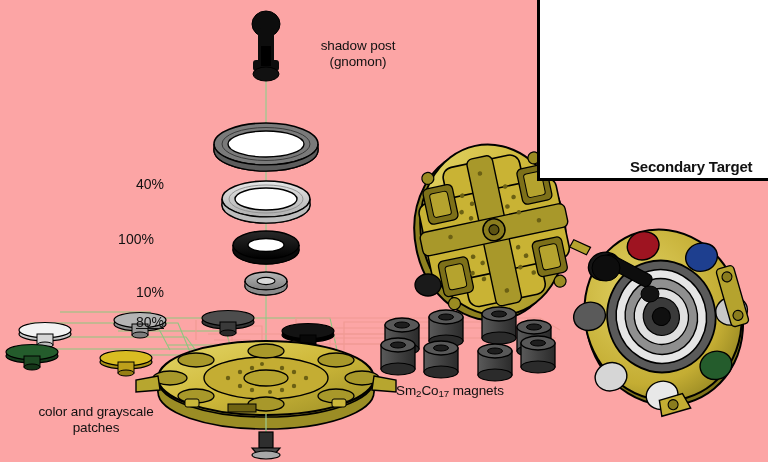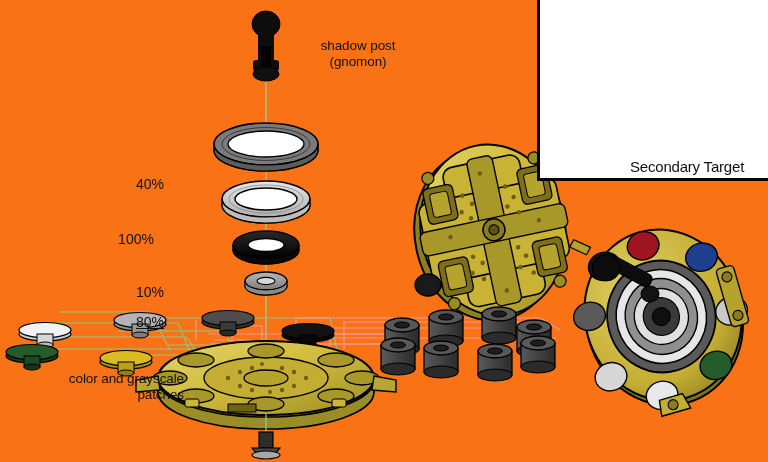--- a/index.html
+++ b/index.html
@@ -7,33 +7,33 @@
     padding: 0;
     background: #ffffff;
   }
   body {
     font-family: "Liberation Sans", sans-serif;
   }
   #stage {
     position: relative;
     width: 768px;
     height: 462px;
-    background: #f97316;
+    background: #fca5a5;
     overflow: hidden;
   }
   .lbl {
     position: absolute;
     color: #111111;
     font-size: 13.5px;
     line-height: 1.18;
     white-space: pre-line;
     letter-spacing: -0.1px;
   }
   .lbl-bold {
-    font-weight: normal;
+    font-weight: bold;
     font-size: 15px;
     letter-spacing: -0.2px;
   }
   .pct {
     position: absolute;
     color: #111111;
     font-size: 14px;
     text-align: right;
     width: 56px;
     margin-top: 40px;
@@ -525,20 +525,21 @@
 
   <div class="lbl" style="left:306px; top:38px; text-align:center; width:104px;">shadow post
 (gnomon)</div>
 
 
   <div class="pct" style="left:108px; top:136px;">40%</div>
   <div class="pct" style="left:108px; top:191px;text-align:center;">100%</div>
   <div class="pct" style="left:108px; top:244px;">10%</div>
   <div class="pct" style="left:108px; top:274px;text-decoration:underline;">80%</div>
 
-  <div class="lbl" style="left:8px; top:371px; text-align:right; width:176px;">color and grayscale
+  <div class="lbl" style="left:8px; top:404px; text-align:center; width:176px;">color and grayscale
 patches</div>
 
+  <div class="lbl" style="left:396px; top:383px;"><span>Sm</span><span class="sub">2</span><span>Co</span><span class="sub">17</span><span> magnets</span></div>
 
 
   <div class="lbl lbl-bold" style="left:630px; top:158px;">Secondary Target</div>
 
 </div>
 
 </body></html>

